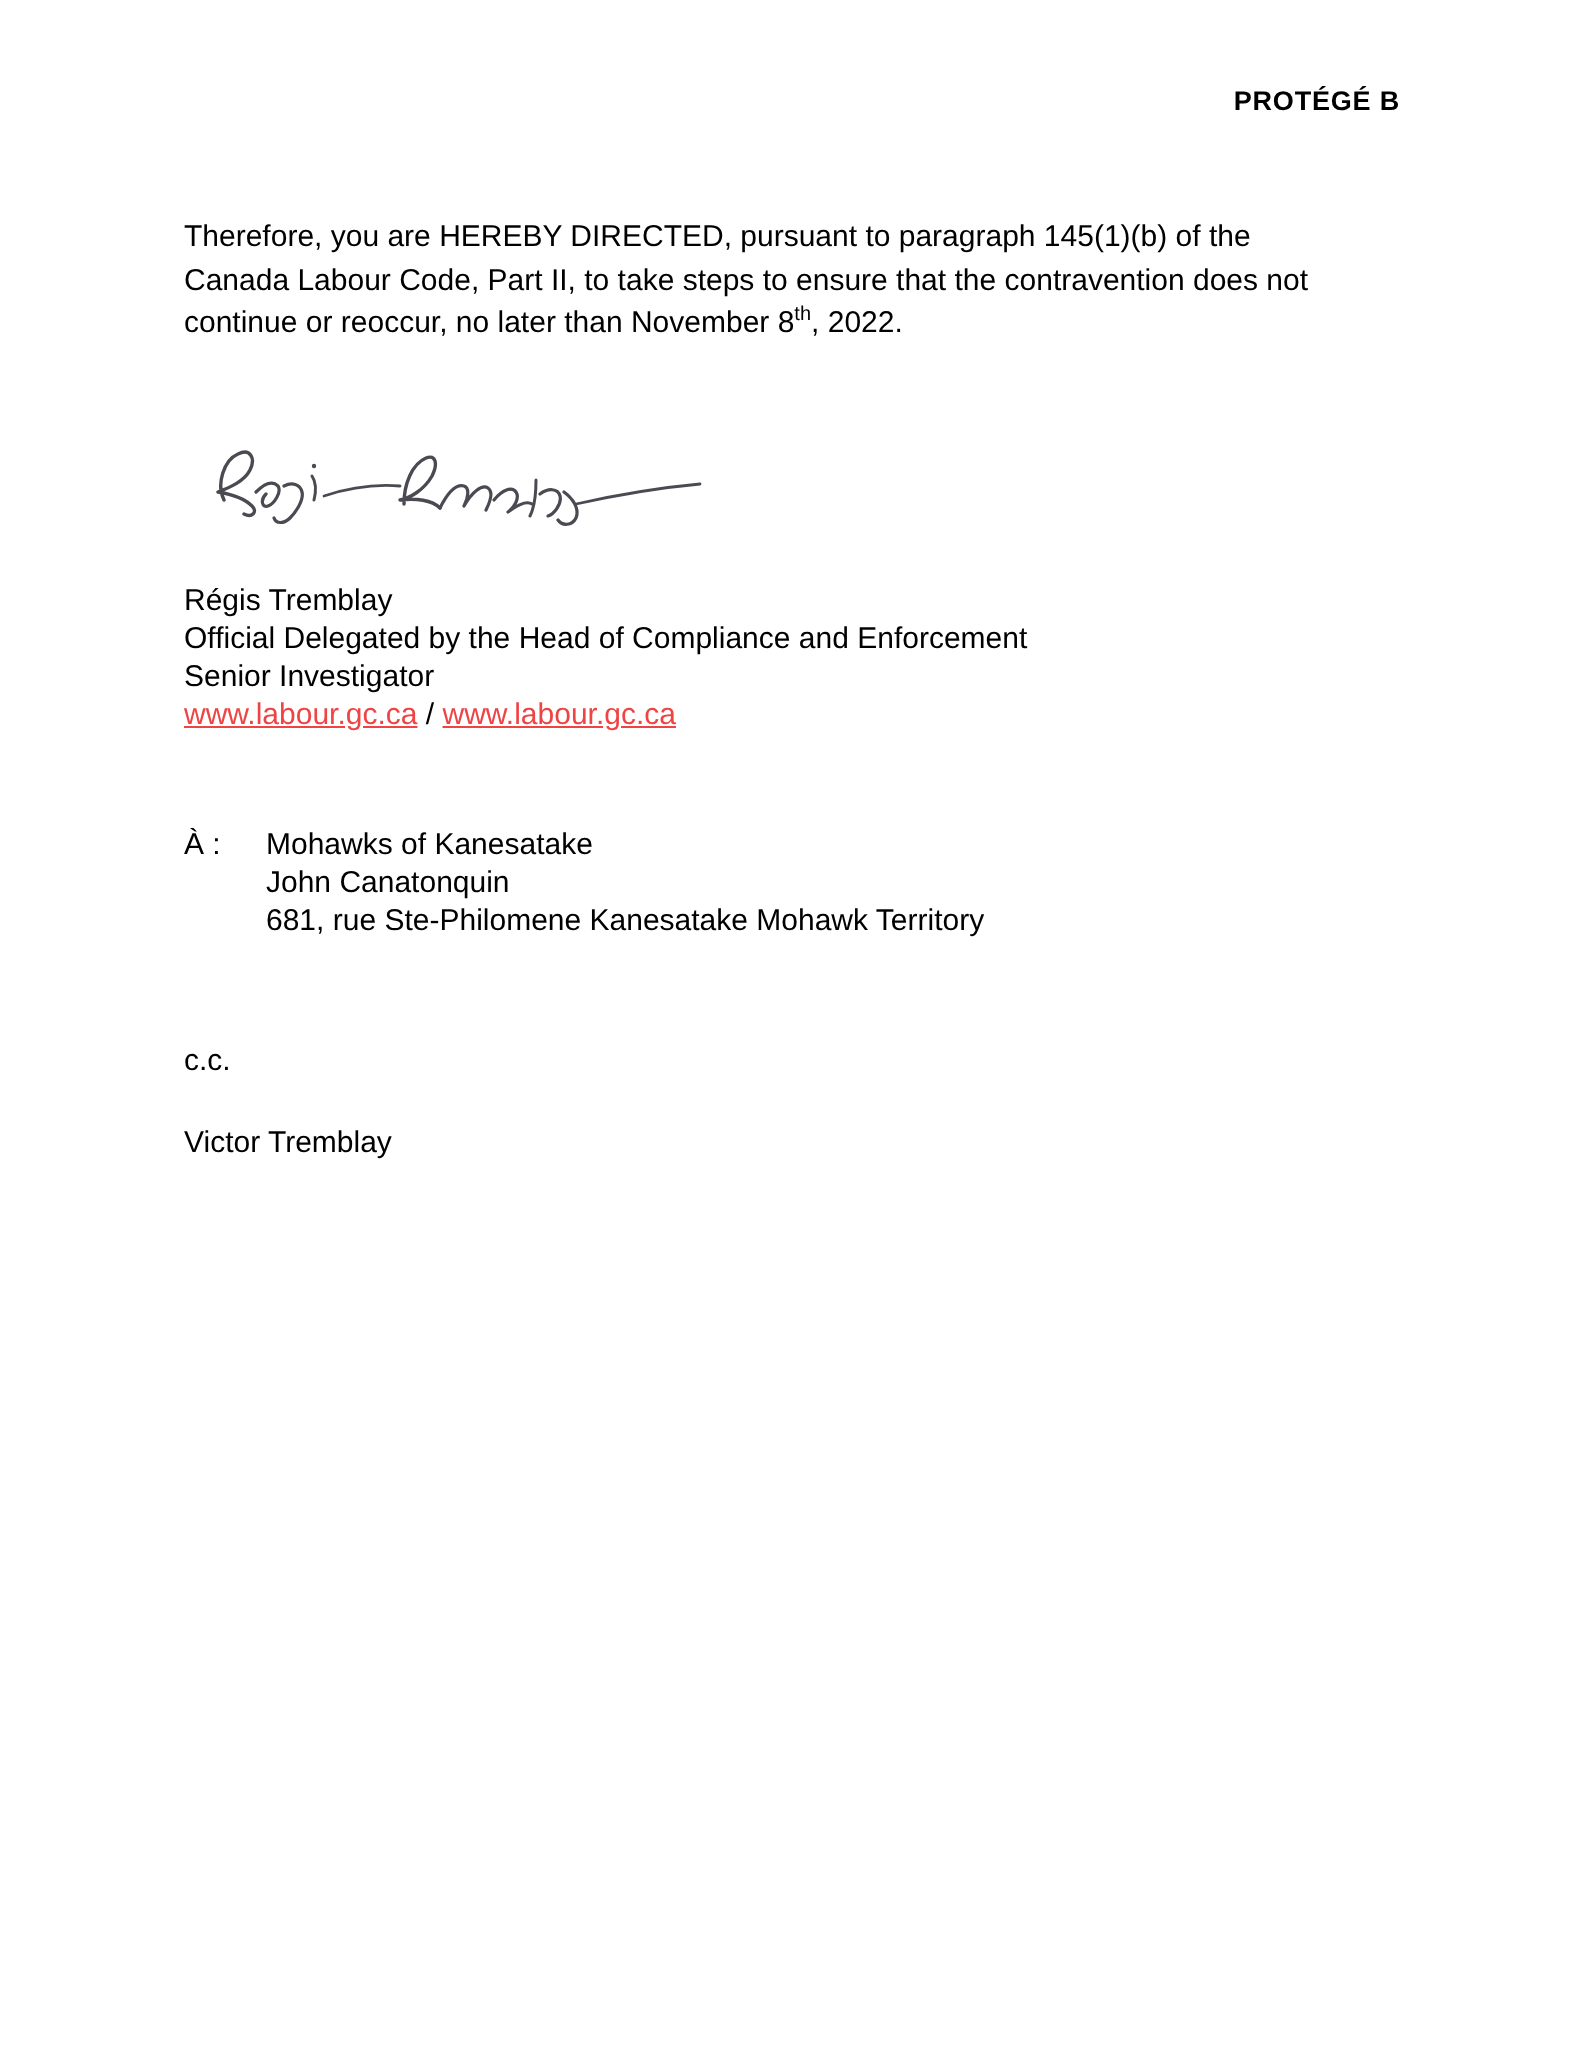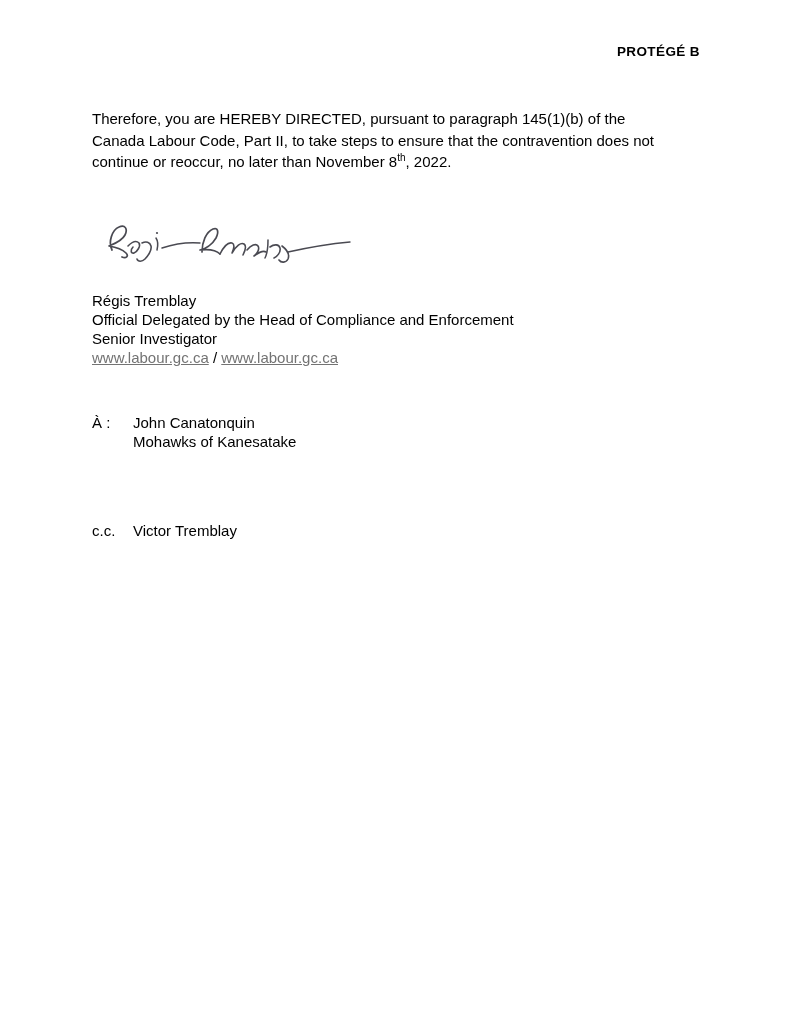--- a/index.html
+++ b/index.html
@@ -81,21 +81,21 @@
     line-height: 19px;
     white-space: pre;
     color: #000000;
   }
   .linkline {
     font-size: 15px;
     line-height: 19px;
     color: #000000;
   }
   .linkline a {
-    color: #737373;
+    color: #ef4444;
     text-decoration: underline;
   }
   .sep {
     color: #000000;
     text-decoration: none;
   }
 
   
   .addressee {
     position: absolute;
@@ -120,20 +120,21 @@
   }
 
   
   .ccblock {
     position: absolute;
     left: 92px;
     top: 521px;
     display: flex;
     font-size: 15px;
     line-height: 19px;
+    flex-direction: column;
   }
   .cc-label {
     width: 41px;
     flex: 0 0 41px;
     white-space: pre;
   }
 </style>
 </head>
 <body>
 
@@ -174,22 +175,23 @@
     <div class="line">Régis Tremblay</div>
     <div class="line">Official Delegated by the Head of Compliance and Enforcement</div>
     <div class="line">Senior Investigator</div>
     <div class="linkline"><a href="#">www.labour.gc.ca</a><span class="sep"> / </span><a href="#">www.labour.gc.ca</a></div>
   </div>
 
   <div class="addressee">
     <div class="addr-row">
       <div class="addr-label">À :</div>
       <div class="addr-lines">
+        <div class="aline">Mohawks of Kanesatake</div>
         <div class="aline">John Canatonquin</div>
-        <div class="aline">Mohawks of Kanesatake</div>
+        <div class="aline">681, rue Ste-Philomene Kanesatake Mohawk Territory</div>
       </div>
     </div>
   </div>
 
   <div class="ccblock">
     <div class="cc-label">c.c.</div>
     <div>Victor Tremblay</div>
   </div>
 
 </div>

